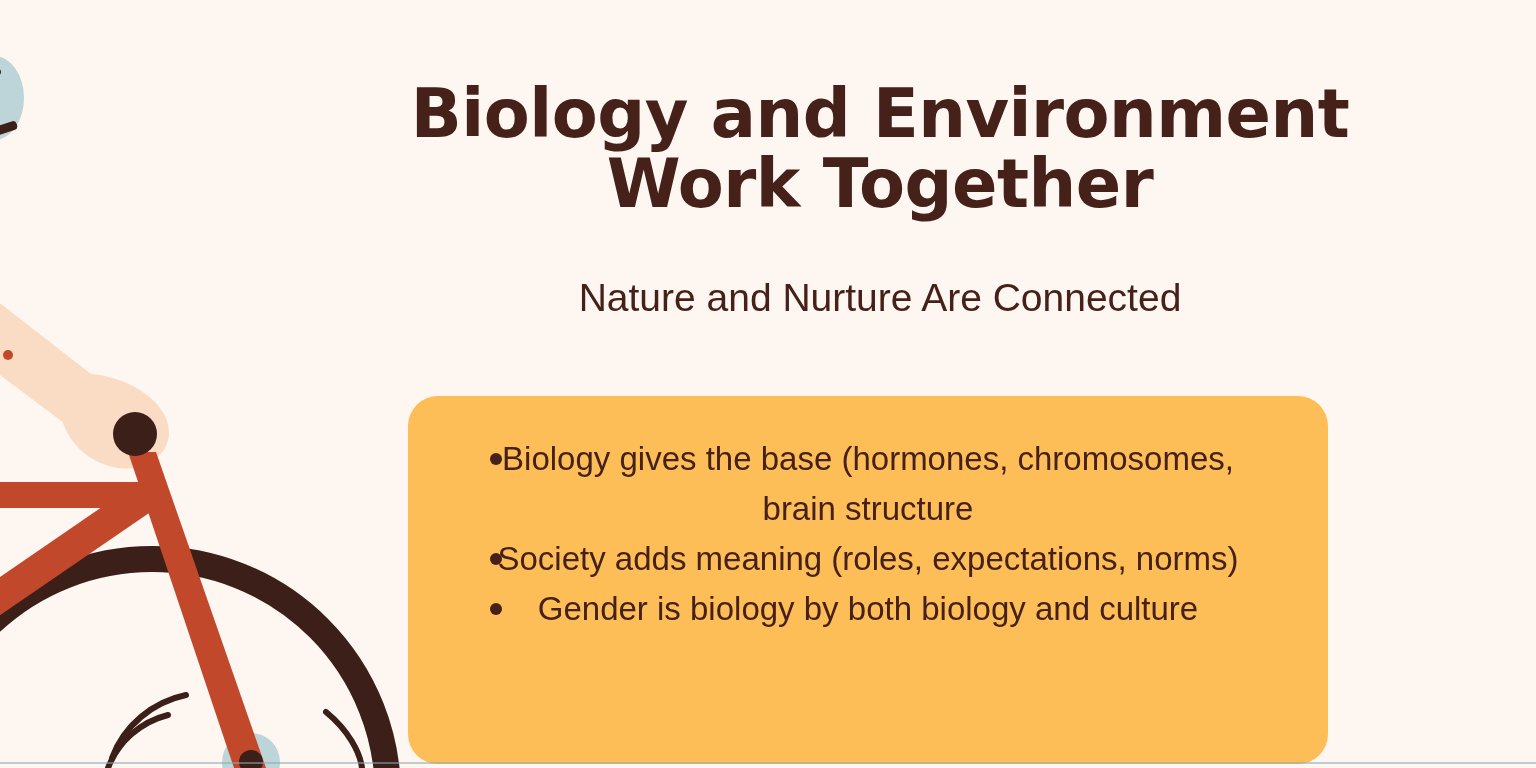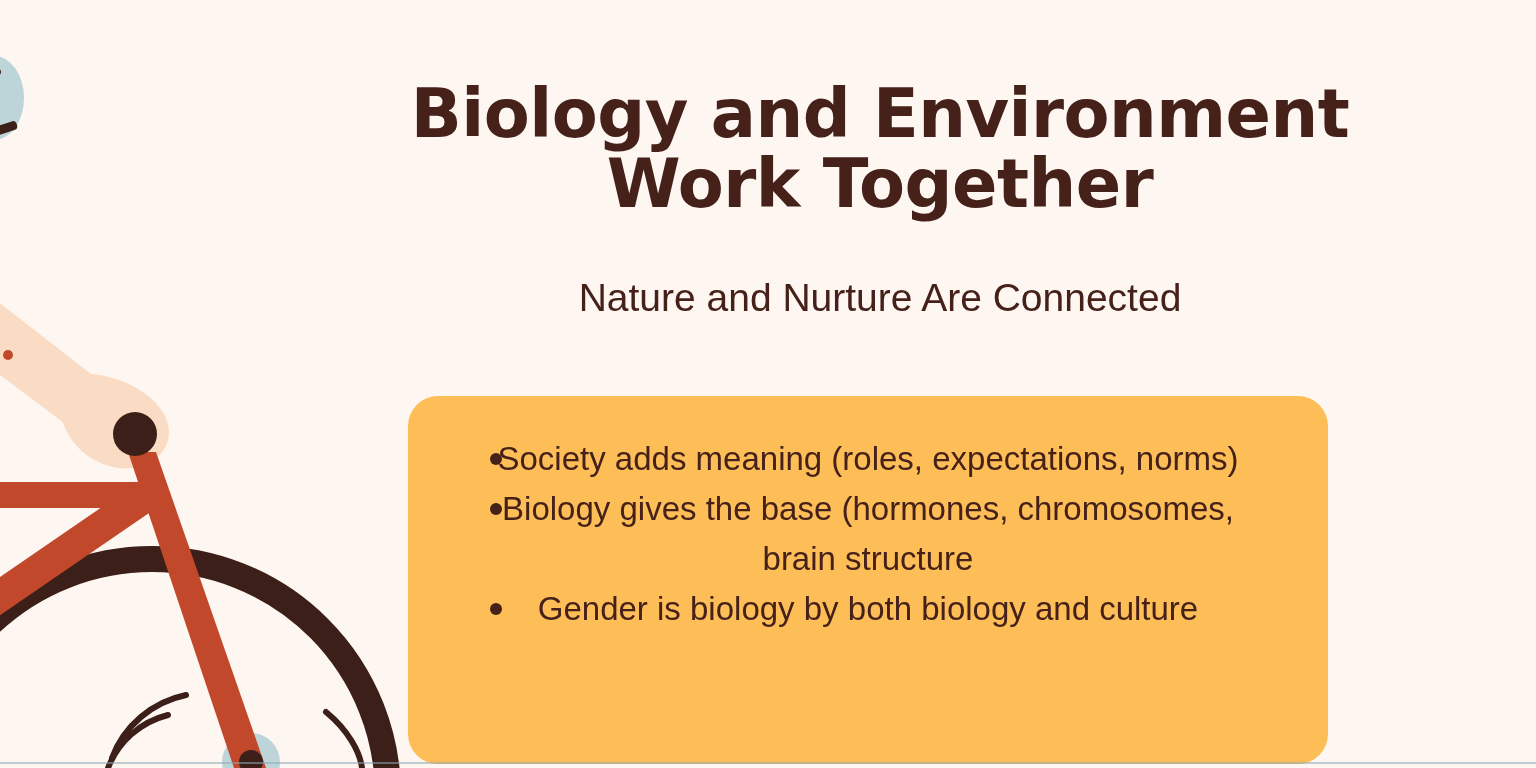--- a/index.html
+++ b/index.html
@@ -169,25 +169,25 @@
       <span>Biology and Environment</span><br>
       <span>Work Together</span>
     </h1>
 
     <div id="subtitle">Nature and Nurture Are Connected</div>
 
     <div id="bullet-card">
       <ul class="bullets">
         <li class="bullet">
           <span class="dot"></span>
-          <span>Society adds meaning (roles, expectations, norms)</span>
+          <span>Biology gives the base (hormones, chromosomes, brain structure</span>
         </li>
         <li class="bullet">
           <span class="dot"></span>
-          <span>Biology gives the base (hormones, chromosomes, brain structure</span>
+          <span>Society adds meaning (roles, expectations, norms)</span>
         </li>
         <li class="bullet">
           <span class="dot"></span>
           <span>Gender is biology by </span><b>both biology and culture</b>
         </li>
       </ul>
     </div>
 
   </div>
 

